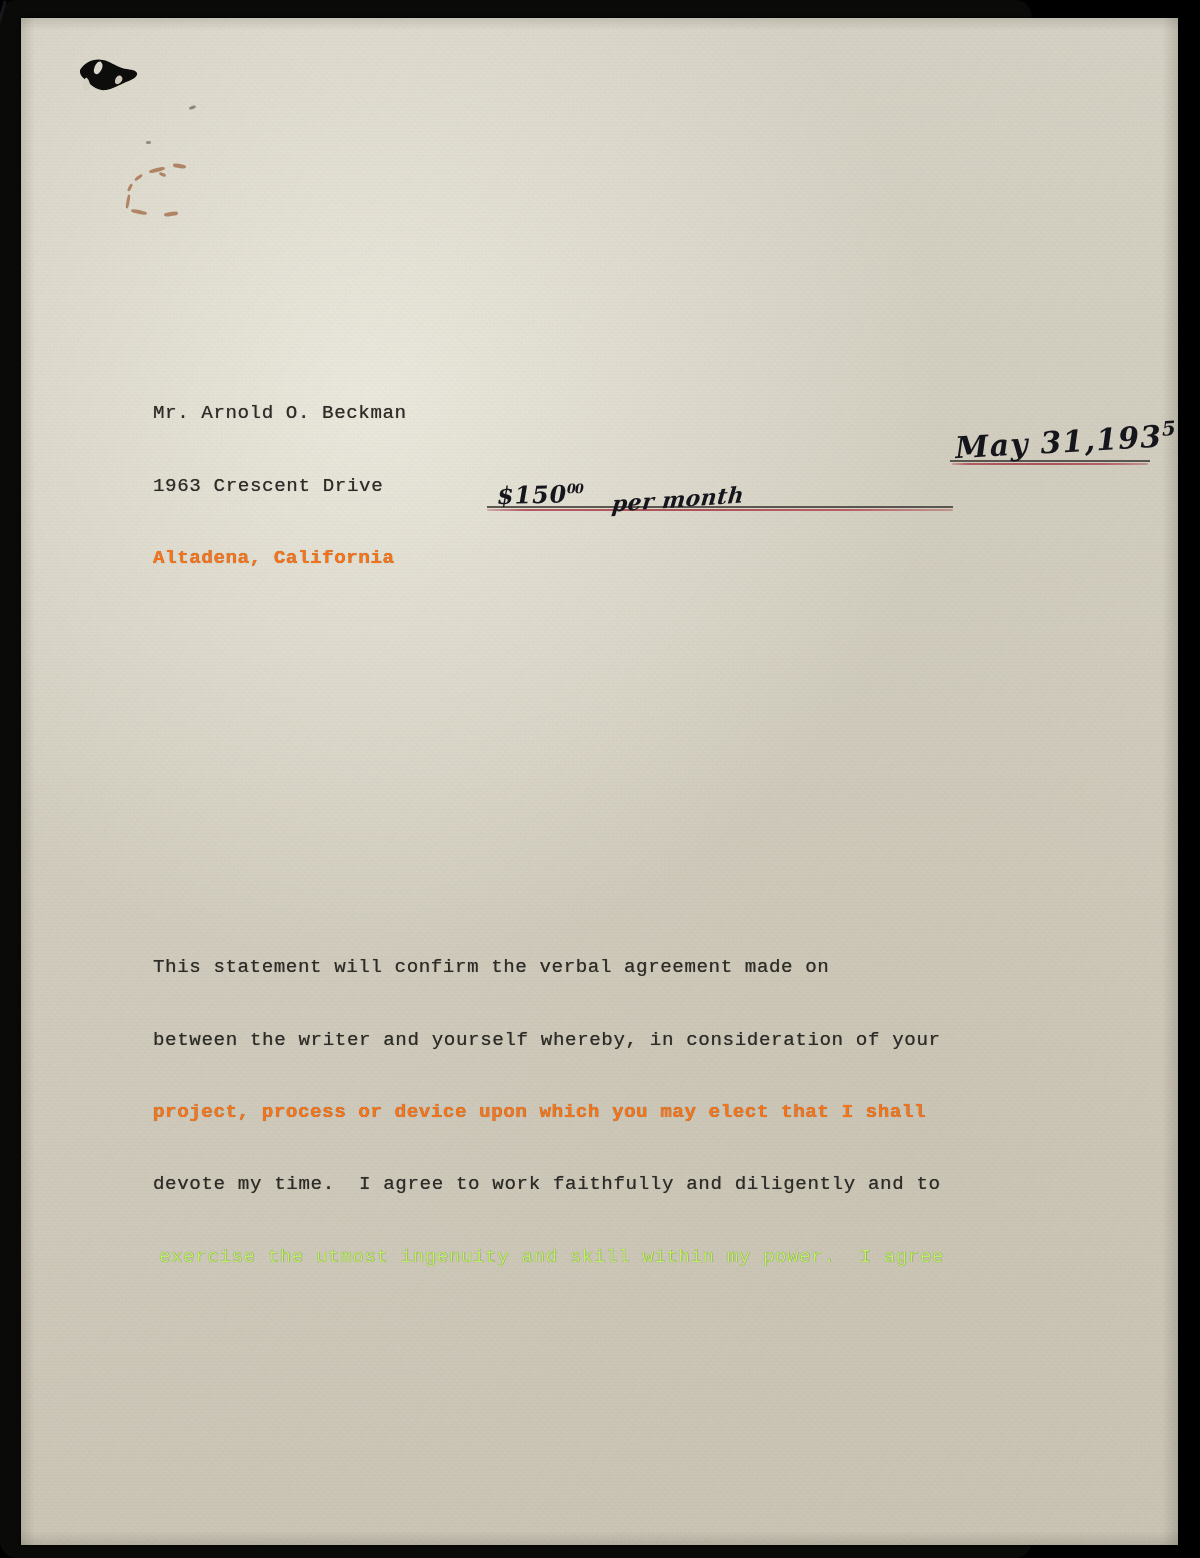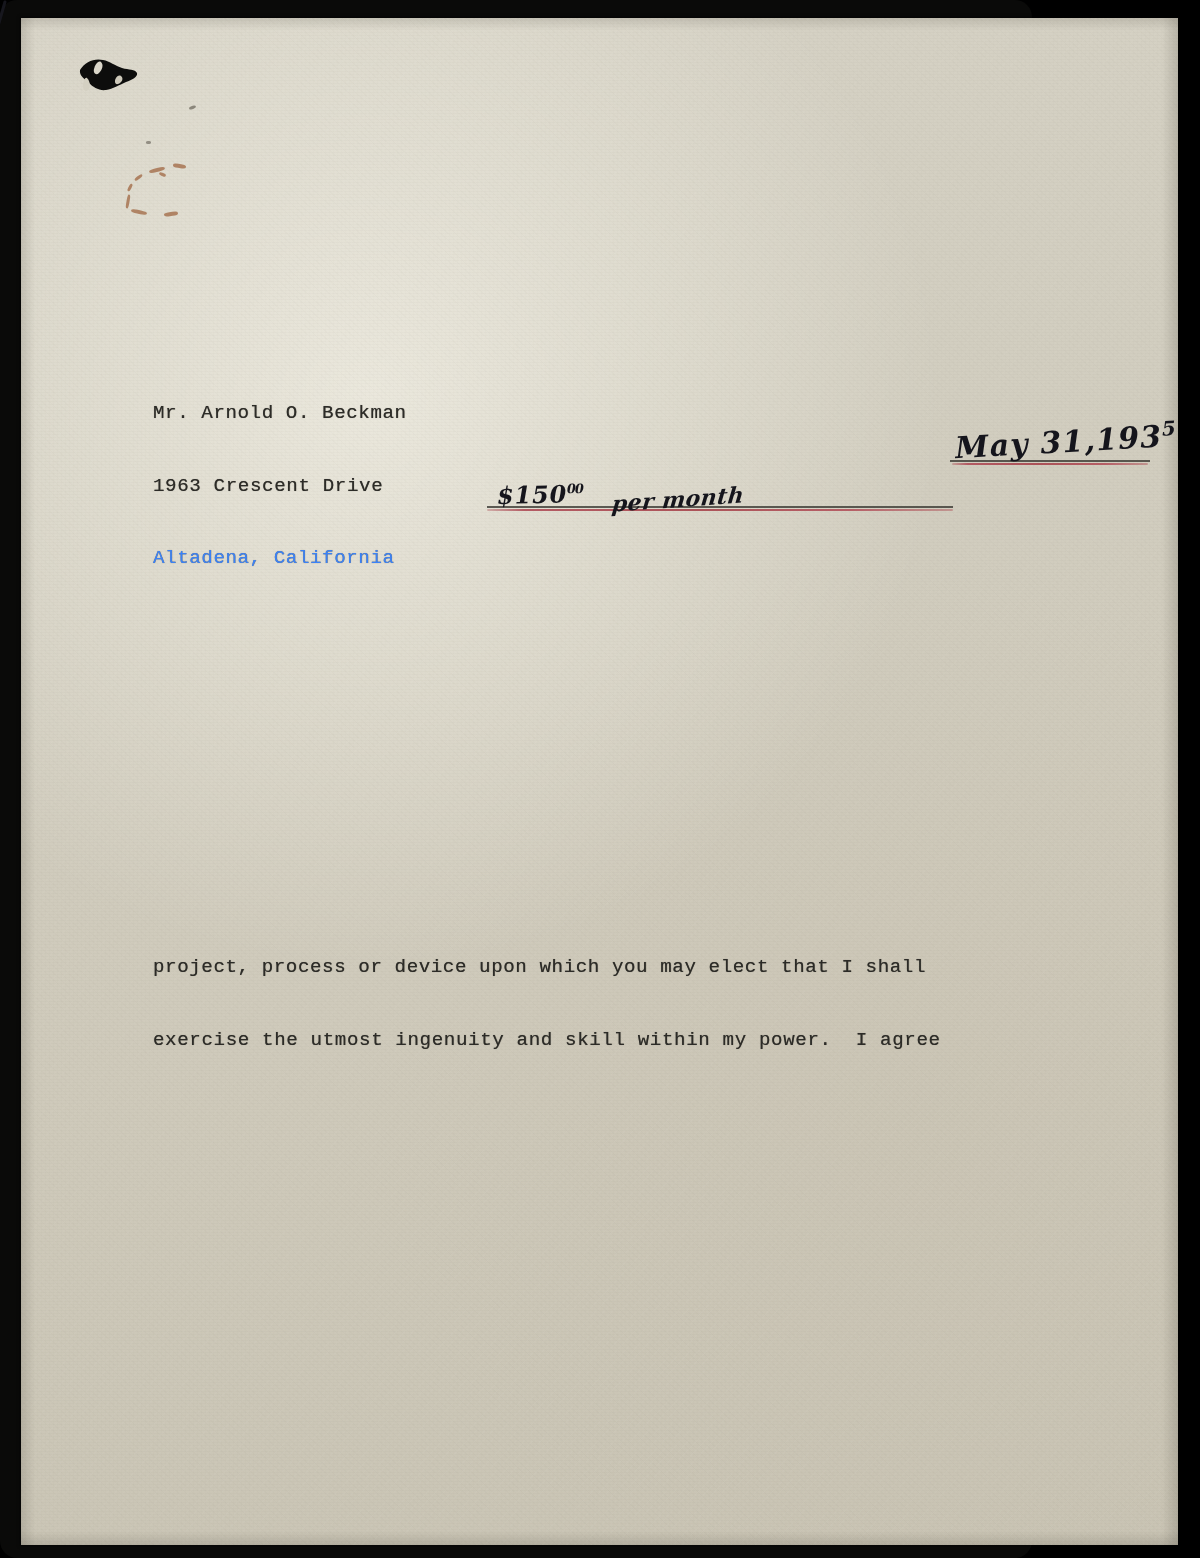--- a/index.html
+++ b/index.html
@@ -100,21 +100,21 @@
       0 0 0.7px rgba(44,43,39,0.55),
       0.35px 0.25px 0.5px rgba(70,66,56,0.30);
   }
   .block { position: relative; }
   .gap-sm { height: 24px; }
   .gap-md { height: 24px; }
   .line { position: relative; display: block; min-height: 24.1px; }
 
   
   .line:nth-child(2n)   { letter-spacing: 0.66px; }
-  .line:nth-child(3n)   { color: #3b82f6; }
+  .line:nth-child(3n)   { color: #f97316; font-weight: bold; }
   .line:nth-child(5n)   { color: #bef264; margin-left: 6px; }
 
   
   .hand {
     position: absolute;
     z-index: 7;
     font-family: "DejaVu Serif", "Liberation Serif", serif;
     color: #15151c;
     font-style: italic;
     font-weight: 700;
@@ -229,21 +229,24 @@
       <span class="line">1963 Crescent Drive</span>
       <span class="line">Altadena, California</span>
     </div>
 
     <div class="gap-sm"></div>
 
 
     <div class="gap-md"></div>
 
     <div class="block">
+      <span class="line">This statement will confirm the verbal agreement made on</span>
+      <span class="line">between the writer and yourself whereby, in consideration of your</span>
       <span class="line">project, process or device upon which you may elect that I shall</span>
+      <span class="line">devote my time.  I agree to work faithfully and diligently and to</span>
       <span class="line">exercise the utmost ingenuity and skill within my power.  I agree</span>
       
       
       
       
     </div>
 
     
 
     

